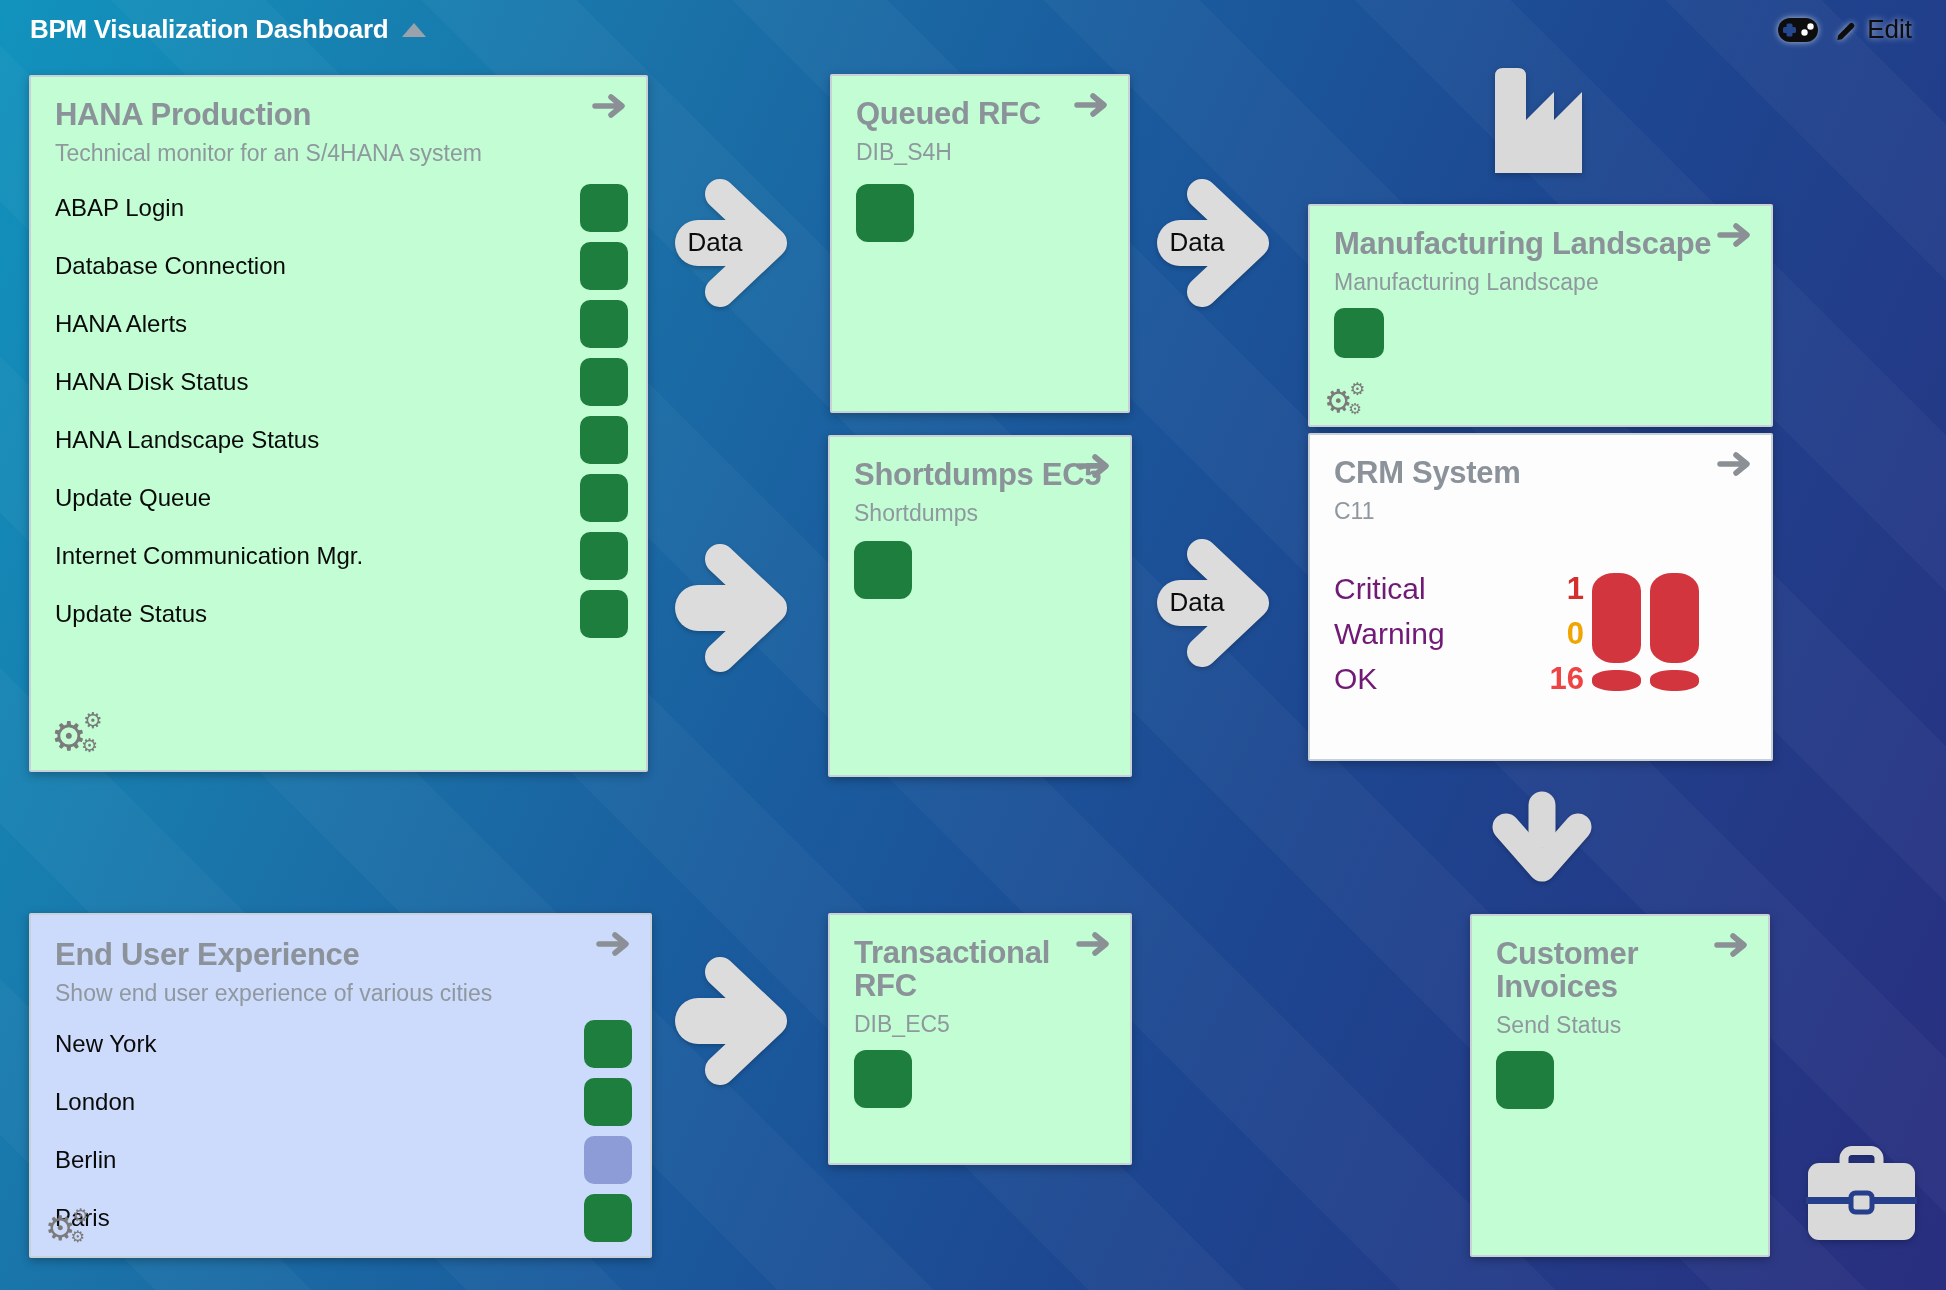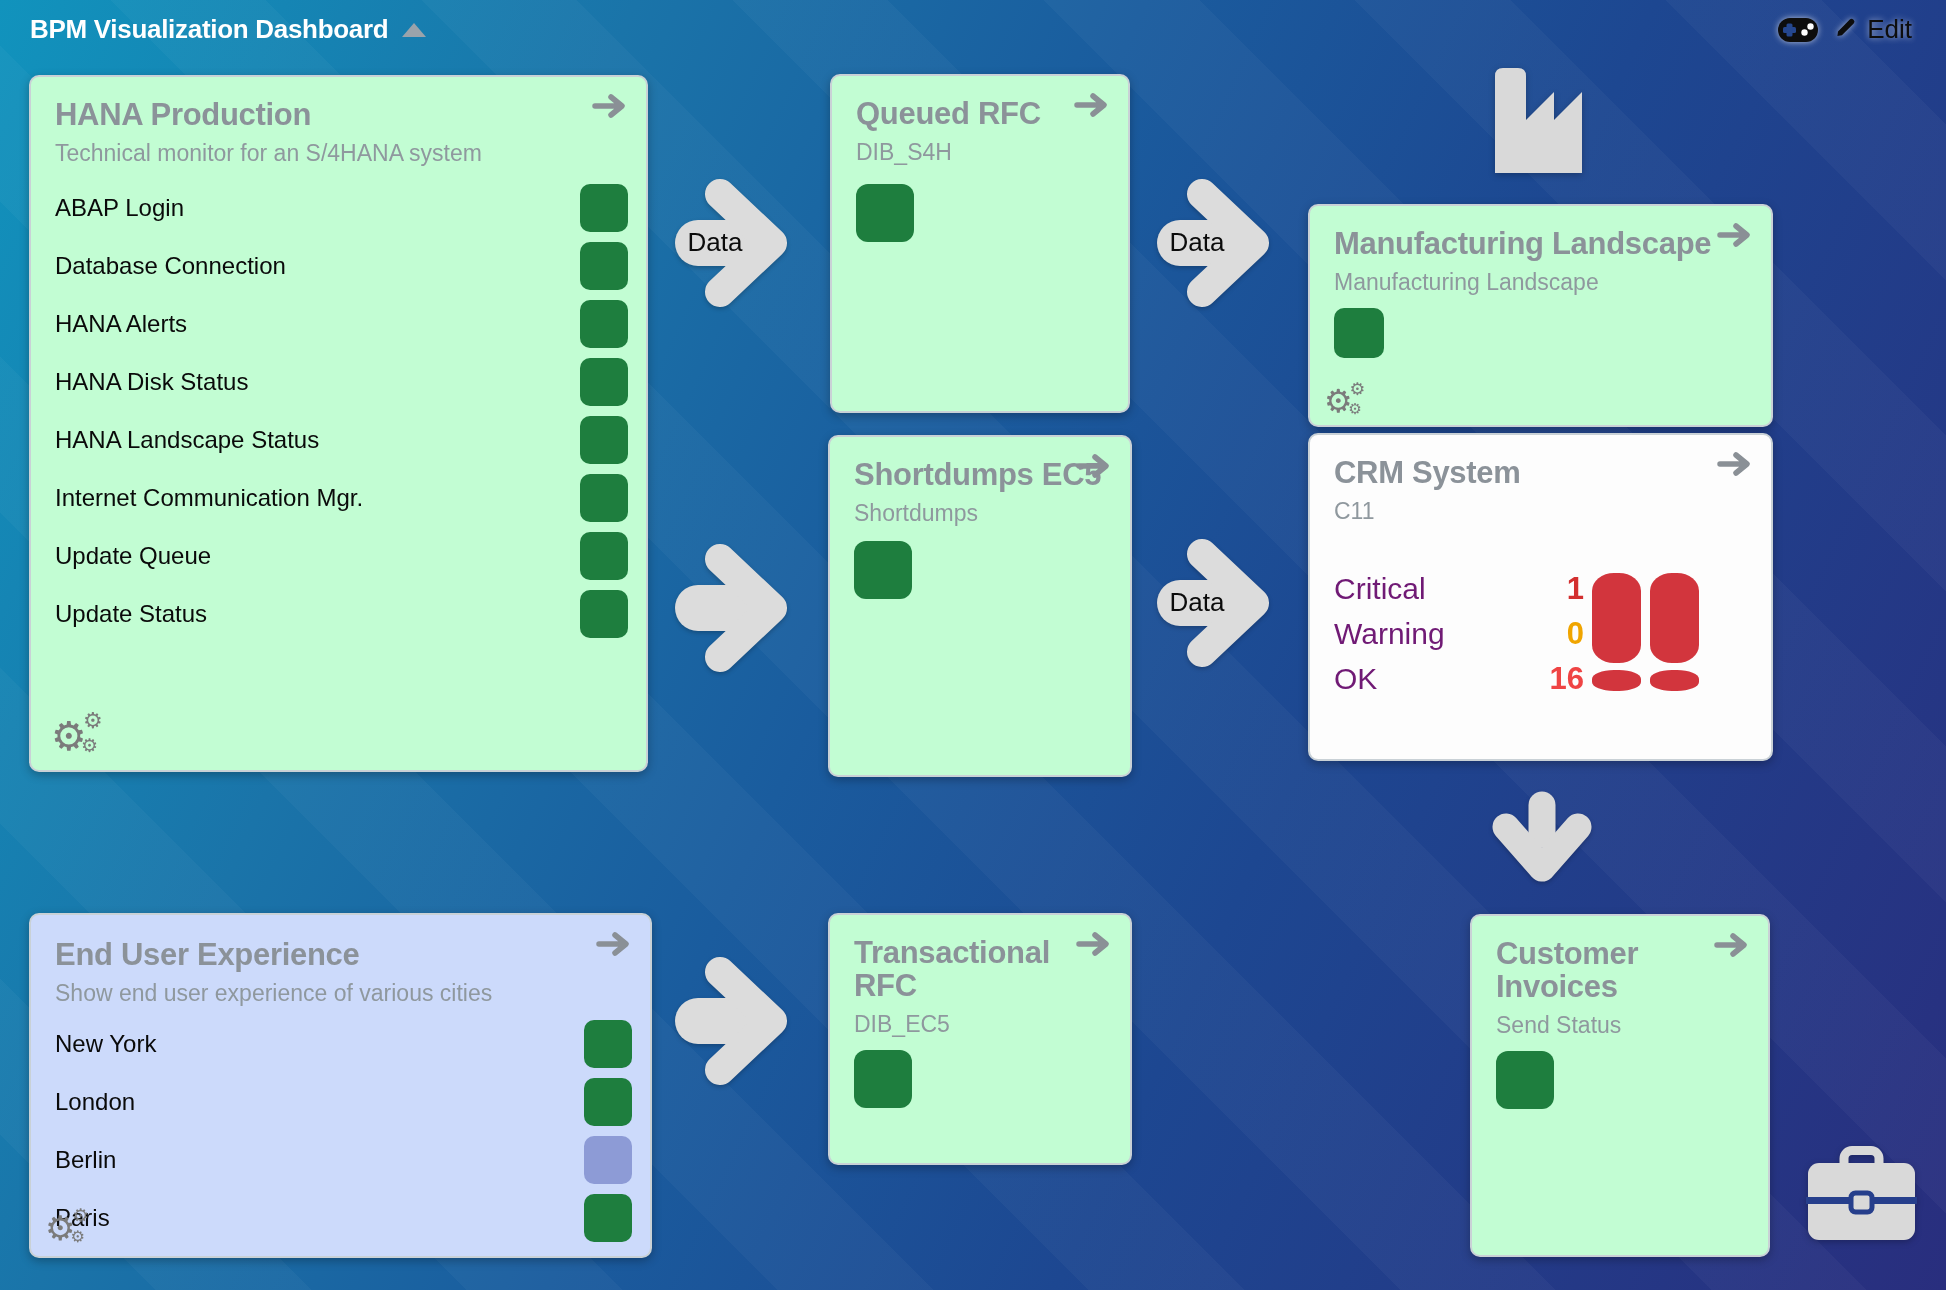--- a/index.html
+++ b/index.html
@@ -11,23 +11,23 @@
   body::before{
     content:"";position:absolute;inset:0;pointer-events:none;
     background:repeating-linear-gradient(45deg,rgba(255,255,255,0) 0 110px,rgba(255,255,255,.03) 110px 220px);
   }
   
   .hdr-title{position:absolute;left:30px;top:14px;color:#fff;font-size:26px;font-weight:bold;letter-spacing:-.3px;display:flex;align-items:center;gap:14px;}
   .tri-up{width:0;height:0;border-left:12px solid transparent;border-right:12px solid transparent;border-bottom:14px solid #9aa3ab;display:inline-block;}
   .hdr-actions{position:absolute;right:34px;top:14px;display:flex;align-items:center;gap:16px;color:#0d0d0d;
     filter:drop-shadow(0 0 3px rgba(255,255,255,.65));}
   .hdr-actions .lbl{font-size:26px;color:#0d0d0d;}
-  .edit-group{display:flex;gap:8px;cursor:pointer;}
-  
-  .card{position:absolute;border-radius:10px;border:2px solid #c9d1d6;box-sizing:border-box;
+  .edit-group{display:flex;align-items:center;gap:8px;cursor:pointer;}
+  
+  .card{position:absolute;border-radius:2px;border:2px solid #c9d1d6;box-sizing:border-box;
     box-shadow:0 3px 10px rgba(0,0,0,.28);padding:22px 18px 14px 24px;}
   .card.green{background:#c2fdd3;}
   .card.blue{background:#ccdafb;}
   .card.white{background:#fdfdfd;}
   .card-title{font-size:31px;font-weight:bold;color:#8b9299;letter-spacing:-.3px;line-height:1.06;padding-right:40px;}
   .card.wide .card-title{padding-right:0;}
   .card-sub{font-size:23px;color:#8f989e;margin-top:8px;}
   .card-arrow{position:absolute;top:16px;right:18px;width:36px;height:26px;cursor:pointer;}
   .gears{position:absolute;left:20px;bottom:4px;width:60px;height:52px;color:#7b7b7b;font-family:"DejaVu Sans",sans-serif;z-index:3;cursor:pointer;}
   .gears .g1{position:absolute;left:0;top:2px;font-size:40px;line-height:1;}
@@ -106,25 +106,25 @@
       </div>
     <div class="row">
         <span class="lbl">HANA Disk Status</span>
         <span class="sq" data-status="green"></span>
       </div>
     <div class="row">
         <span class="lbl">HANA Landscape Status</span>
         <span class="sq" data-status="green"></span>
       </div>
     <div class="row">
+        <span class="lbl">Update Queue</span>
+        <span class="sq" data-status="green"></span>
+      </div>
+    <div class="row">
         <span class="lbl">Internet Communication Mgr.</span>
-        <span class="sq" data-status="green"></span>
-      </div>
-    <div class="row">
-        <span class="lbl">Update Queue</span>
         <span class="sq" data-status="green"></span>
       </div>
     <div class="row">
         <span class="lbl">Update Status</span>
         <span class="sq" data-status="green"></span>
       </div>
   </div>
   <div class="gears">
     <span class="g1">⚙</span>
       <span class="g2">⚙</span>

